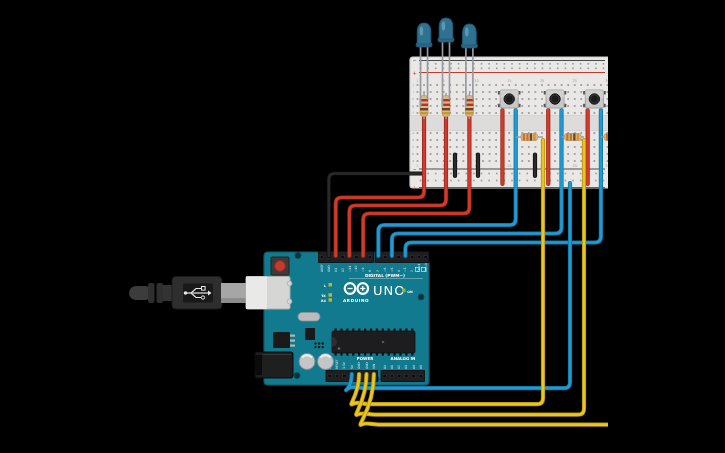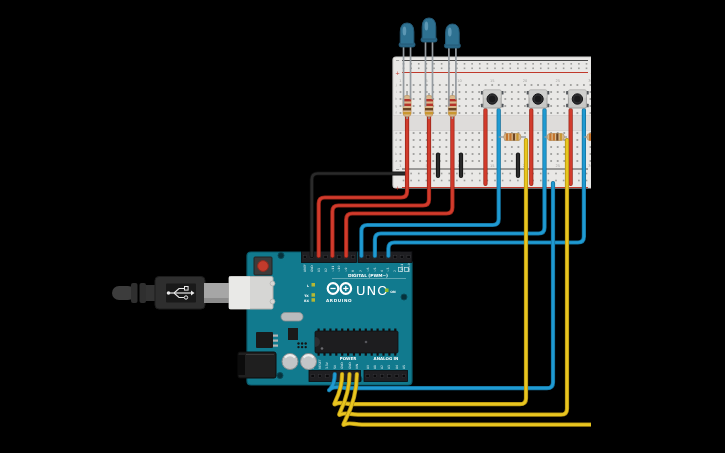--- a/index.html
+++ b/index.html
@@ -1,16 +1,16 @@
 <!DOCTYPE html>
 <html><head>
 <meta charset="utf-8">
 <style>
   html,body{margin:0;padding:0;background:#000;}
-  .stage{position:relative;width:591px;height:453px;background:#000;overflow:hidden;}
+  .stage{position:relative;width:591px;height:453px;background:#000;overflow:hidden;margin-left:17px;}
   svg text{font-family:"DejaVu Sans","Liberation Sans",sans-serif;}
 </style>
 </head>
 <body>
 
 <div class="stage">
   <svg id="scene" width="725" height="453" viewBox="0 0 725 453">
       <rect x="0" y="0" width="725" height="453" fill="#000000"></rect>
       <g>
         <rect x="393" y="57" width="204" height="131" rx="3" fill="#e9e8e6" stroke="#d0cfcd" stroke-width="1.2"></rect>

